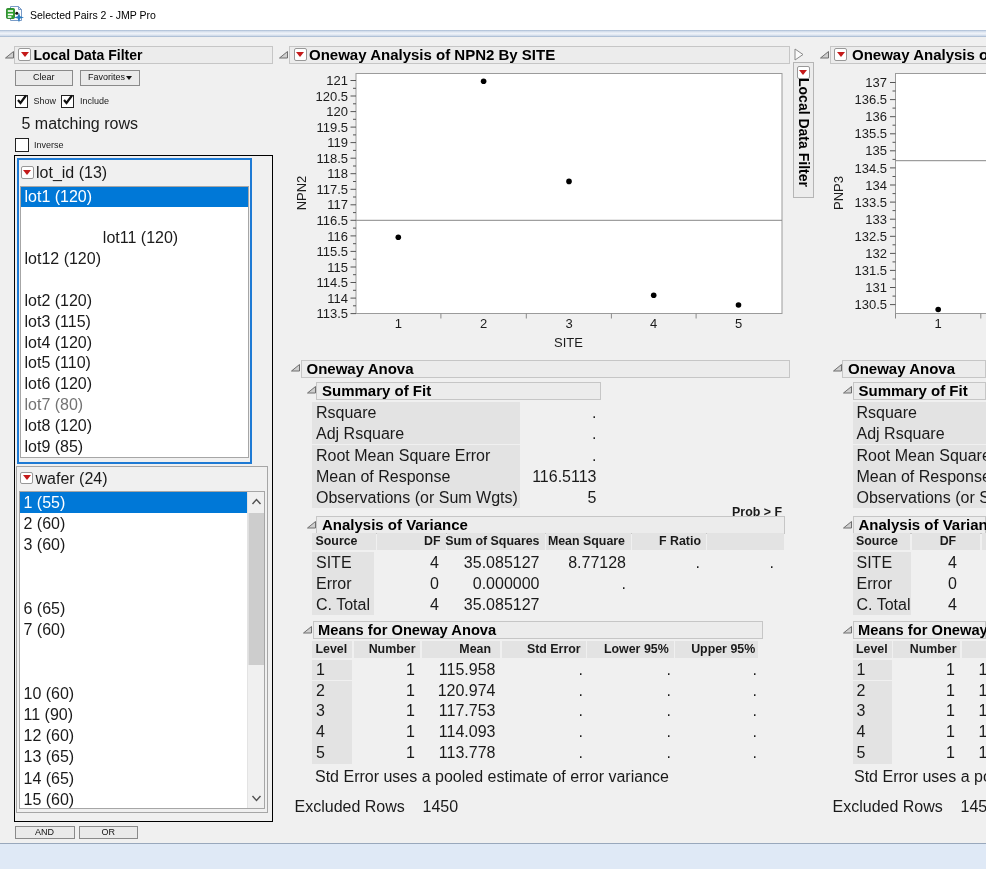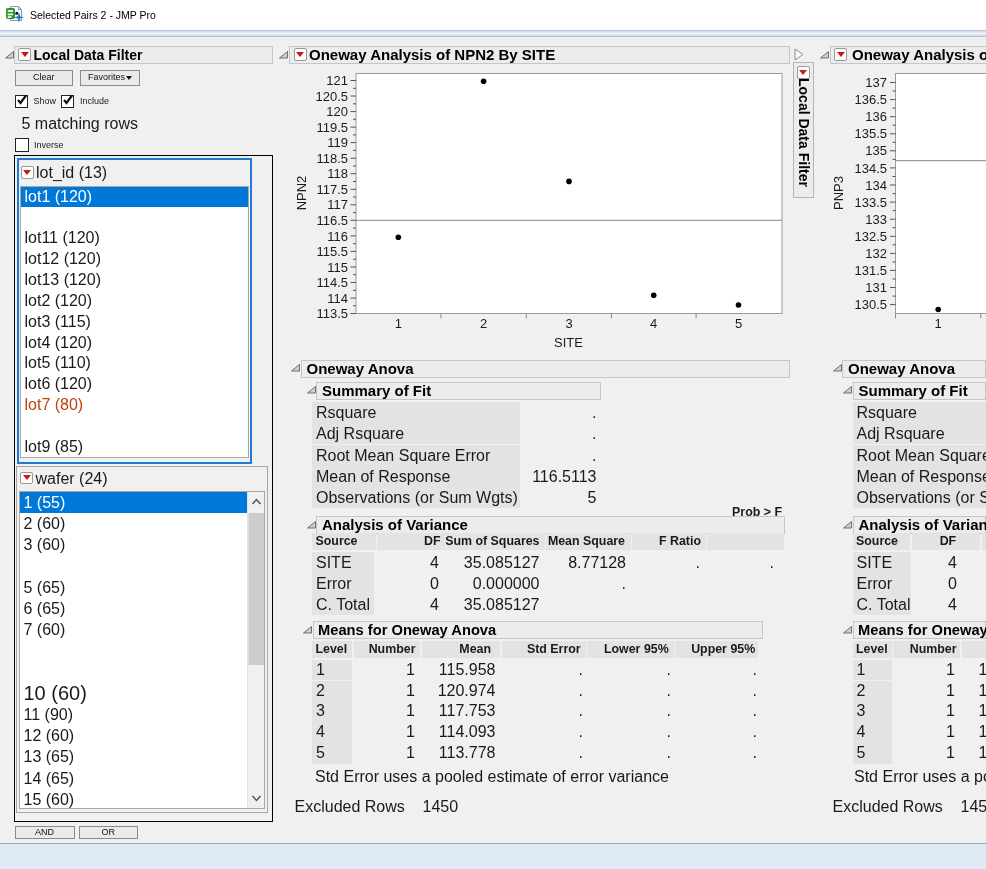--- a/index.html
+++ b/index.html
@@ -50,44 +50,43 @@
 <div style="position:absolute;left:15.2px;top:138px;width:13.5px;height:13.5px;background:#fff;border:1.5px solid #222;box-sizing:border-box;"></div>
 <div class="t" style="left:34px;top:138.5px;font-size:9px;line-height:12px;">Inverse</div>
 <div class="abs" style="left:14px;top:155px;width:258.5px;height:667px;border:1px solid #000;box-sizing:border-box;"></div>
 <div class="abs" style="left:16.5px;top:157.5px;width:235px;height:306px;border:2px solid #1e7ad4;box-sizing:border-box;background:#f0f0f0;"></div>
 <div style="position:absolute;left:20.5px;top:166px;width:13px;height:12.5px;background:#fff;border:1px solid #989898;border-radius:2px;box-sizing:border-box;">
       <div style="position:absolute;left:50%;top:50%;margin-left:-4px;margin-top:-2.5px;width:0;height:0;border-left:4px solid transparent;border-right:4px solid transparent;border-top:5px solid #c41a1a;"></div>
     </div>
 <div class="t" style="left:36px;top:164px;font-size:16px;height:17px;line-height:17px;">lot_id (13)</div>
 <div class="abs" style="left:19.5px;top:185.5px;width:229px;height:272px;background:#fff;border:1px solid #a6a6a6;box-sizing:border-box;overflow:hidden;">
 <div style="position:absolute;left:0;top:0.0px;width:229px;height:20.85px;line-height:20.85px;font-size:16px;padding-left:4px;box-sizing:border-box;background:#0078d7;color:#fff;">lot1 (120)</div>
-<div style="position:absolute;left:0;top:41.7px;width:229px;height:20.85px;line-height:20.85px;font-size:16px;padding-left:4px;box-sizing:border-box;color:#1a1a1a;">lot11 (120)</div>
+<div style="position:absolute;left:0;top:41.7px;width:229px;height:20.85px;line-height:20.85px;font-size:16px;padding-left:11px;box-sizing:border-box;color:#1a1a1a;text-align:center;">lot11 (120)</div>
 <div style="position:absolute;left:0;top:62.6px;width:229px;height:20.85px;line-height:20.85px;font-size:16px;padding-left:4px;box-sizing:border-box;color:#1a1a1a;">lot12 (120)</div>
-<div style="position:absolute;left:0;top:83.4px;width:229px;height:20.85px;line-height:20.85px;font-size:16px;padding-left:4px;box-sizing:border-box;color:#1a1a1a;">lot13 (120)</div>
 <div style="position:absolute;left:0;top:104.2px;width:229px;height:20.85px;line-height:20.85px;font-size:16px;padding-left:4px;box-sizing:border-box;color:#1a1a1a;">lot2 (120)</div>
 <div style="position:absolute;left:0;top:125.1px;width:229px;height:20.85px;line-height:20.85px;font-size:16px;padding-left:4px;box-sizing:border-box;color:#1a1a1a;">lot3 (115)</div>
 <div style="position:absolute;left:0;top:146.0px;width:229px;height:20.85px;line-height:20.85px;font-size:16px;padding-left:4px;box-sizing:border-box;color:#1a1a1a;">lot4 (120)</div>
 <div style="position:absolute;left:0;top:166.8px;width:229px;height:20.85px;line-height:20.85px;font-size:16px;padding-left:4px;box-sizing:border-box;color:#1a1a1a;">lot5 (110)</div>
 <div style="position:absolute;left:0;top:187.7px;width:229px;height:20.85px;line-height:20.85px;font-size:16px;padding-left:4px;box-sizing:border-box;color:#1a1a1a;">lot6 (120)</div>
-<div style="position:absolute;left:0;top:208.5px;width:229px;height:20.85px;line-height:20.85px;font-size:16px;padding-left:4px;box-sizing:border-box;color:#c2410c;">lot7 (80)</div>
+<div style="position:absolute;left:0;top:208.5px;width:229px;height:20.85px;line-height:20.85px;font-size:16px;padding-left:4px;box-sizing:border-box;color:#737373;">lot7 (80)</div>
+<div style="position:absolute;left:0;top:229.4px;width:229px;height:20.85px;line-height:20.85px;font-size:16px;padding-left:4px;box-sizing:border-box;color:#1a1a1a;">lot8 (120)</div>
 <div style="position:absolute;left:0;top:250.2px;width:229px;height:20.85px;line-height:20.85px;font-size:16px;padding-left:4px;box-sizing:border-box;color:#1a1a1a;">lot9 (85)</div>
 </div>
 <div class="abs" style="left:15.5px;top:466px;width:252.5px;height:346.5px;border:1px solid #a6a6a6;box-sizing:border-box;"></div>
 <div style="position:absolute;left:20px;top:471.5px;width:13px;height:12.5px;background:#fff;border:1px solid #989898;border-radius:2px;box-sizing:border-box;">
       <div style="position:absolute;left:50%;top:50%;margin-left:-4px;margin-top:-2.5px;width:0;height:0;border-left:4px solid transparent;border-right:4px solid transparent;border-top:5px solid #c41a1a;"></div>
     </div>
 <div class="t" style="left:35.5px;top:470px;font-size:16px;height:17px;line-height:17px;">wafer (24)</div>
 <div class="abs" style="left:18.5px;top:491px;width:246px;height:318px;background:#fff;border:1px solid #a6a6a6;box-sizing:border-box;overflow:hidden;">
 <div style="position:absolute;left:0;top:0.0px;width:228px;height:21.20px;line-height:21.20px;font-size:16px;padding-left:4px;box-sizing:border-box;background:#0078d7;color:#fff;">1 (55)</div>
 <div style="position:absolute;left:0;top:21.2px;width:228px;height:21.20px;line-height:21.20px;font-size:16px;padding-left:4px;box-sizing:border-box;color:#1a1a1a;">2 (60)</div>
 <div style="position:absolute;left:0;top:42.4px;width:228px;height:21.20px;line-height:21.20px;font-size:16px;padding-left:4px;box-sizing:border-box;color:#1a1a1a;">3 (60)</div>
-<div style="position:absolute;left:0;top:84.8px;width:228px;height:21.20px;line-height:21.20px;font-size:16px;padding-left:4px;box-sizing:border-box;color:#1a1a1a;">5 (65)</div>
 <div style="position:absolute;left:0;top:106.0px;width:228px;height:21.20px;line-height:21.20px;font-size:16px;padding-left:4px;box-sizing:border-box;color:#1a1a1a;">6 (65)</div>
 <div style="position:absolute;left:0;top:127.2px;width:228px;height:21.20px;line-height:21.20px;font-size:16px;padding-left:4px;box-sizing:border-box;color:#1a1a1a;">7 (60)</div>
-<div style="position:absolute;left:0;top:190.8px;width:228px;height:21.20px;line-height:21.20px;font-size:20px;padding-left:4px;box-sizing:border-box;color:#1a1a1a;">10 (60)</div>
+<div style="position:absolute;left:0;top:190.8px;width:228px;height:21.20px;line-height:21.20px;font-size:16px;padding-left:4px;box-sizing:border-box;color:#1a1a1a;">10 (60)</div>
 <div style="position:absolute;left:0;top:212.0px;width:228px;height:21.20px;line-height:21.20px;font-size:16px;padding-left:4px;box-sizing:border-box;color:#1a1a1a;">11 (90)</div>
 <div style="position:absolute;left:0;top:233.2px;width:228px;height:21.20px;line-height:21.20px;font-size:16px;padding-left:4px;box-sizing:border-box;color:#1a1a1a;">12 (60)</div>
 <div style="position:absolute;left:0;top:254.4px;width:228px;height:21.20px;line-height:21.20px;font-size:16px;padding-left:4px;box-sizing:border-box;color:#1a1a1a;">13 (65)</div>
 <div style="position:absolute;left:0;top:275.6px;width:228px;height:21.20px;line-height:21.20px;font-size:16px;padding-left:4px;box-sizing:border-box;color:#1a1a1a;">14 (65)</div>
 <div style="position:absolute;left:0;top:296.8px;width:228px;height:21.20px;line-height:21.20px;font-size:16px;padding-left:4px;box-sizing:border-box;color:#1a1a1a;">15 (60)</div>
 <div style="position:absolute;right:0;top:0;width:17px;height:316px;background:#f0f0f0;border-left:1px solid #e3e3e3;box-sizing:border-box;">
         <svg width="17" height="316" style="position:absolute;left:0;top:0">
           <polyline points="4.5,12 8.5,7.5 12.5,12" fill="none" stroke="#505050" stroke-width="1.4"></polyline>
           <polyline points="4.5,304 8.5,308.5 12.5,304" fill="none" stroke="#505050" stroke-width="1.4"></polyline>
           <rect x="0.5" y="21" width="16" height="152" fill="#cdcdcd"></rect>

